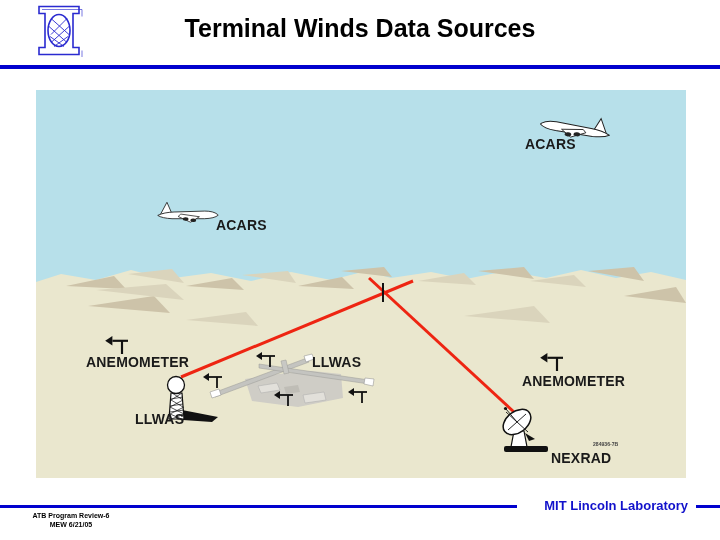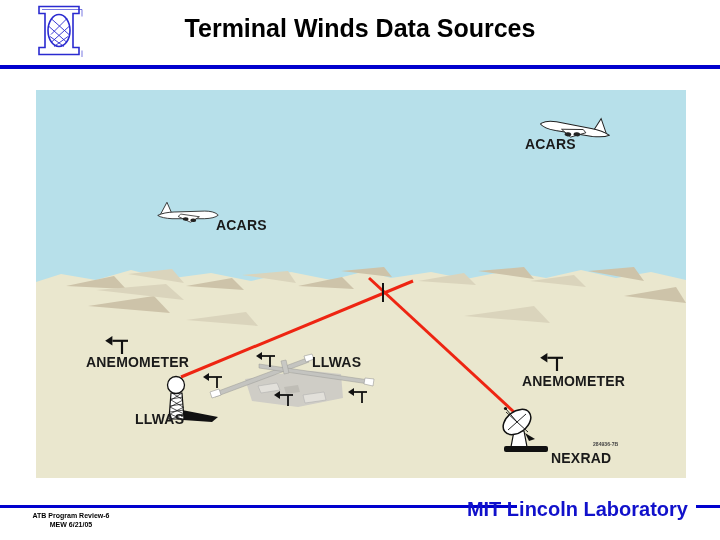--- a/index.html
+++ b/index.html
@@ -22,21 +22,21 @@
     color:#1a1a1a; white-space:nowrap;
   }
   .fig-num {
     position:absolute; font-weight:bold; font-size:6px; color:#444;
     transform:scale(0.85); transform-origin:left top; white-space:nowrap;
   }
   
   .rule-bottom-left  { position:absolute; left:0;   top:505px; width:517px; height:3px; background:#0101ce; }
   .rule-bottom-right { position:absolute; left:696px; top:505px; width:24px; height:3px; background:#0101ce; }
   .org {
-    position:absolute; right:32px; top:498px; font-size:20px; font-weight:bold;
+    position:absolute; right:32px; top:498px; font-size:13px; font-weight:bold;
     color:#1111cb; white-space:nowrap;
   }
   .footnote {
     position:absolute; left:15px; top:512px; width:112px; text-align:center;
     font-weight:bold; font-size:7px; color:#000; line-height:1.25;
   }
 </style>
 </head>
 <body>
 

